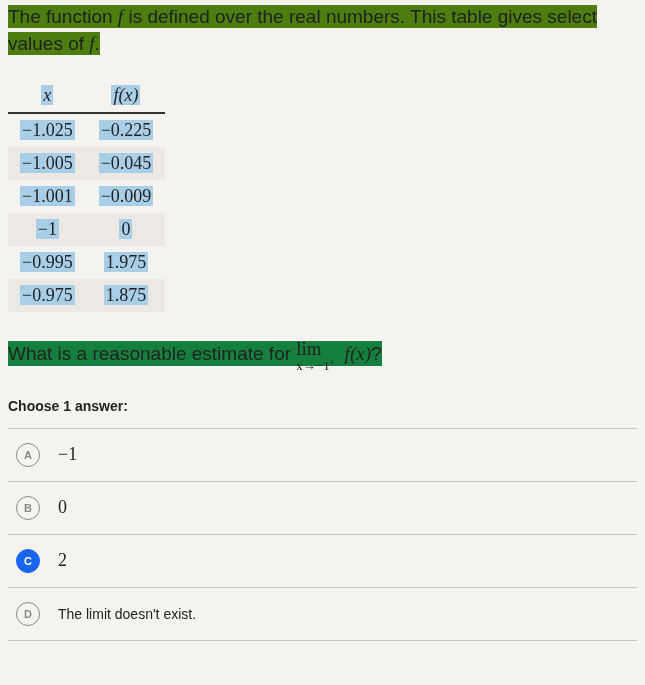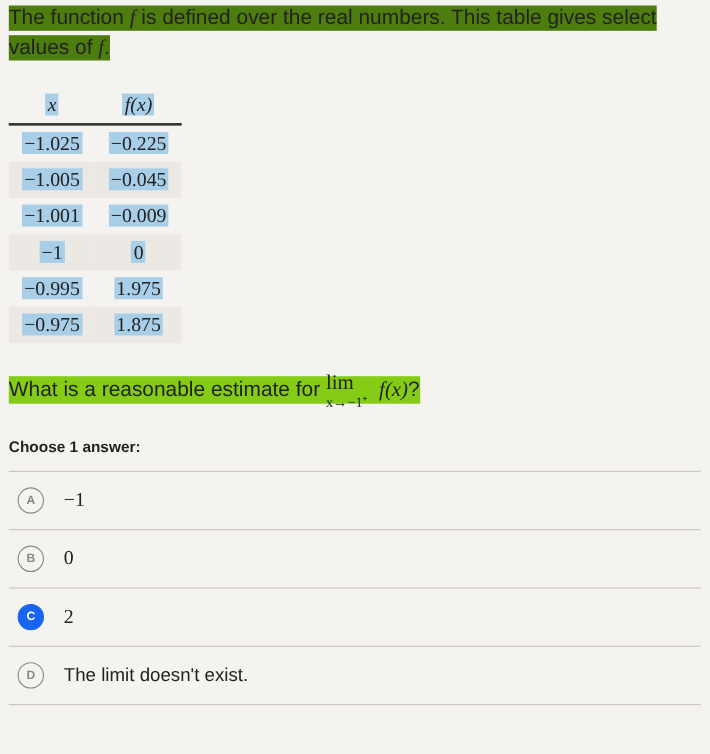--- a/index.html
+++ b/index.html
@@ -42,21 +42,21 @@
   table.data th .hlcell, table.data td .hlcell {
     background: #a9cfe8;
     padding: 0 2px;
   }
   table.data tr:nth-child(even) td { background: #ece9e4; }
   table.data tr:nth-child(odd) td { background: #f5f3ef; }
   .question {
     font-size: 19px;
     margin: 8px 0 26px 0;
   }
-  .question .hl { background: #84cc16; padding: 2px 0; }
+  .question .hl { background: #15803d; padding: 2px 0; }
   .limit {
     font-family: "Times New Roman", serif;
     display: inline-block;
     vertical-align: middle;
   }
   .limit .top { font-size: 19px; }
   .limit .bot { font-size: 13px; display:block; text-align:right; line-height:0.9;}
   .choose {
     font-size: 14px;
     font-weight: bold;
@@ -83,21 +83,21 @@
     color: #888;
     font-weight: bold;
     flex-shrink: 0;
   }
   .radio.selected {
     background: #1865f2;
     border-color: #1865f2;
     color: #fff;
   }
   .opt .answer { font-family: "Times New Roman", serif; font-size: 18px; }
-  .opt .answer.txt { font-family: -apple-system, BlinkMacSystemFont, "Segoe UI", sans-serif; font-size: 17px; text-align: right; }
+  .opt .answer.txt { font-family: -apple-system, BlinkMacSystemFont, "Segoe UI", sans-serif; font-size: 14px; text-align: right; }
 </style>
 </head>
 <body>
 
 <div class="page">
 
   <div class="prompt">
     <span class="hl"><span>The function </span><span class="fvar">f</span><span> is defined over the real numbers. This table gives select</span></span><br>
     <span class="hl"><span>values of </span><span class="fvar">f</span><span>.</span></span>
   </div>

